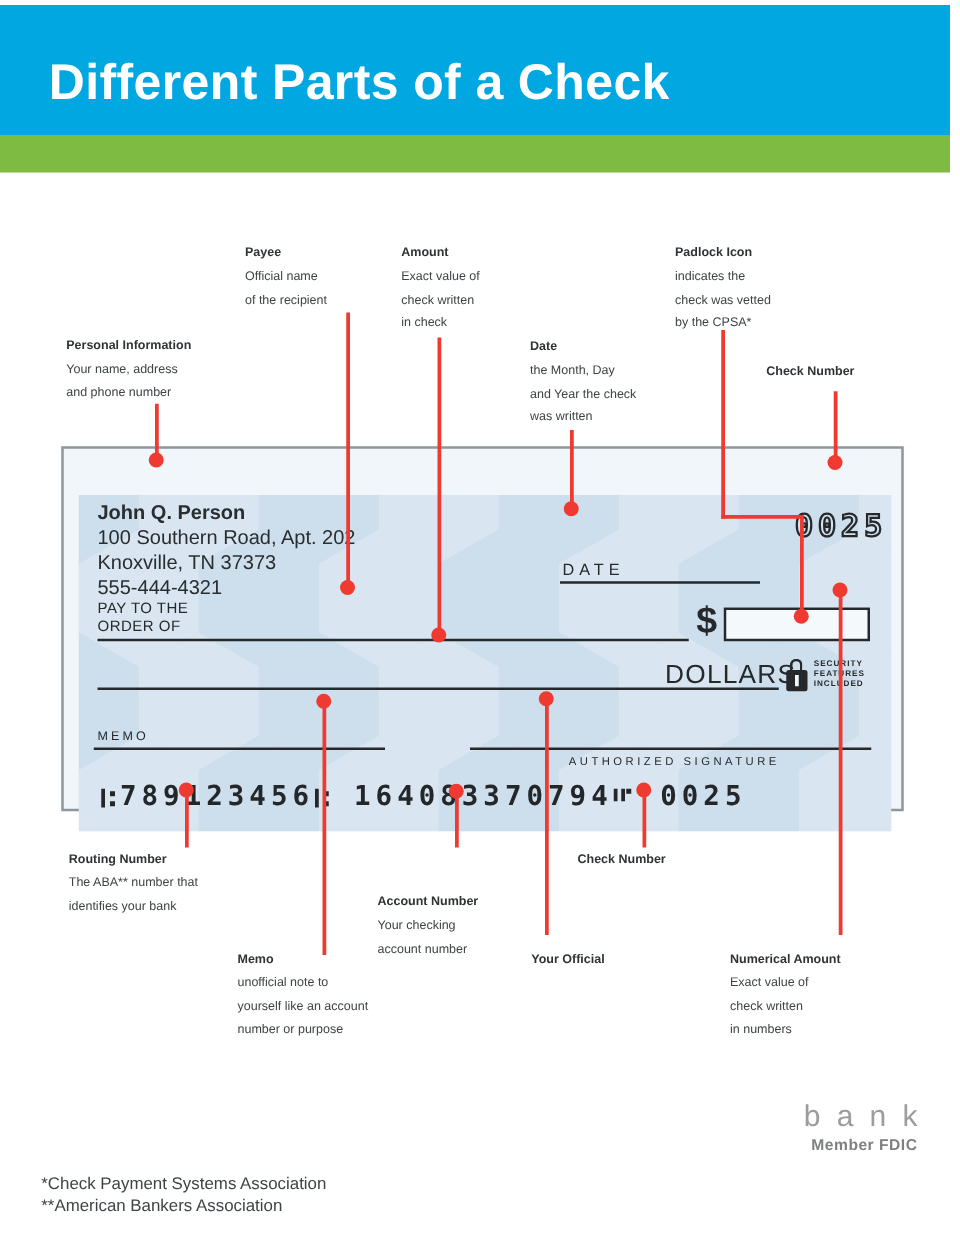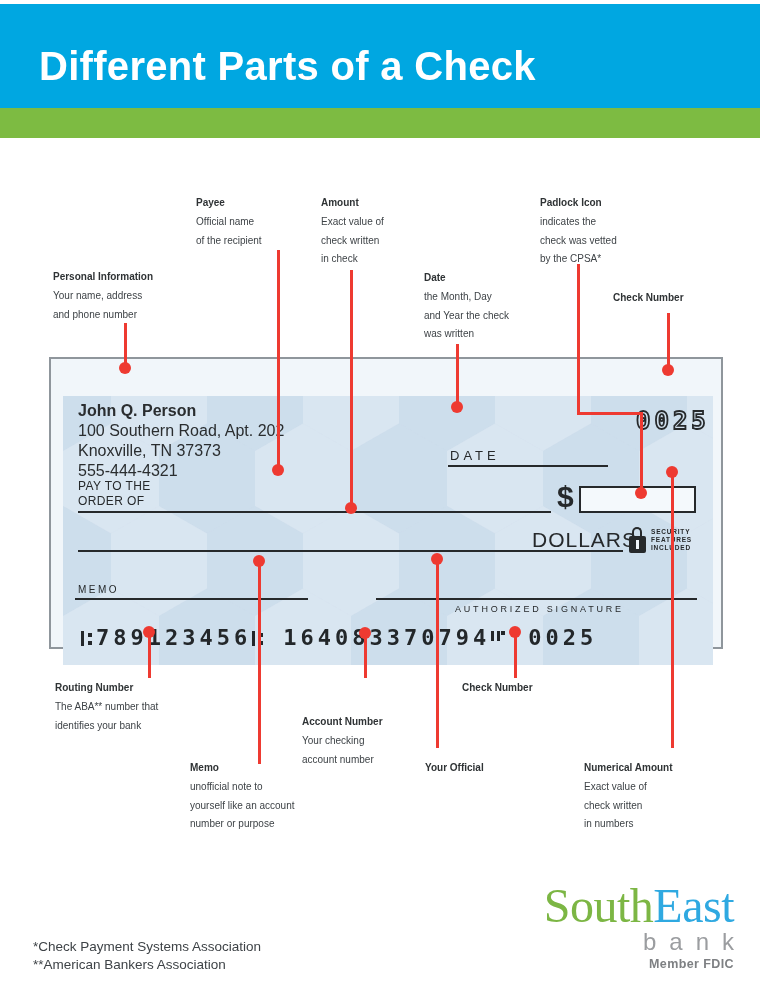--- a/index.html
+++ b/index.html
@@ -256,20 +256,17 @@
 
   <div class="cline v" style="left:514px;top:632px;height:46px;"></div>
   <div class="cdot" style="left:509px;top:626px;"></div>
 
   <div class="footnotes">
     <span>*Check Payment Systems Association</span><br>
     <span>**American Bankers Association</span>
   </div>
 
   <div class="logo">
-    <div class="logo-main">
-      <span class="logo-south">South</span><span class="logo-east">East</span>
-    </div>
     <div class="logo-bank">bank</div>
     <div class="logo-member">Member FDIC</div>
   </div>
 
 </div>
 
 </body></html>

